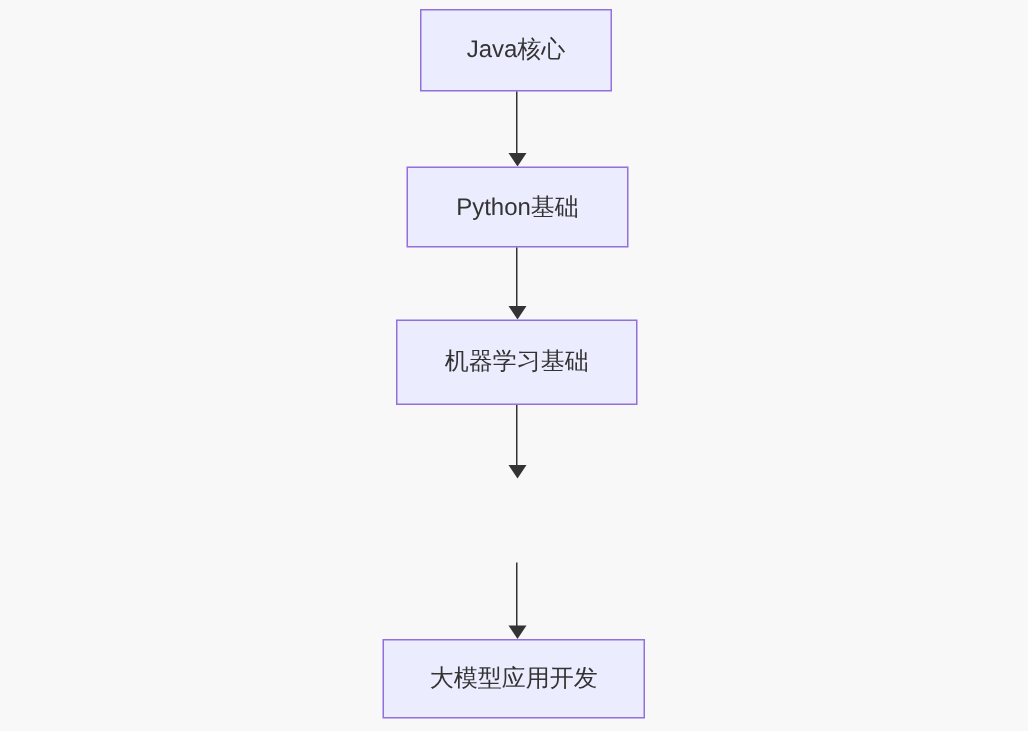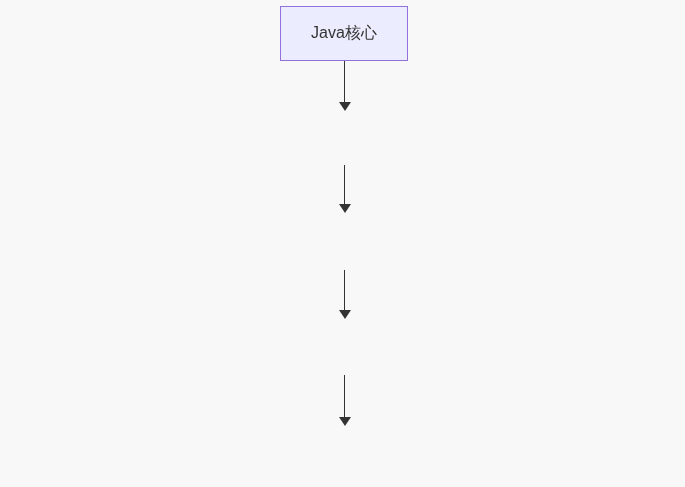--- a/index.html
+++ b/index.html
@@ -69,32 +69,41 @@
 
   <div class="node n1">
     <span>Java核心</span>
   </div>
 
   <div class="edge e1">
     <div class="edge-line"></div>
     <div class="edge-arrow"></div>
   </div>
 
+  <div class="node n2">
+    <span>Python基础</span>
+  </div>
 
   <div class="edge e2">
     <div class="edge-line"></div>
     <div class="edge-arrow"></div>
   </div>
 
+  <div class="node n3">
+    <span>机器学习基础</span>
+  </div>
 
   <div class="edge e3">
     <div class="edge-line"></div>
     <div class="edge-arrow"></div>
   </div>
 
 
   <div class="edge e4">
     <div class="edge-line"></div>
     <div class="edge-arrow"></div>
   </div>
 
+  <div class="node n5">
+    <span>大模型应用开发</span>
+  </div>
 
 </div>
 
 </body></html>

